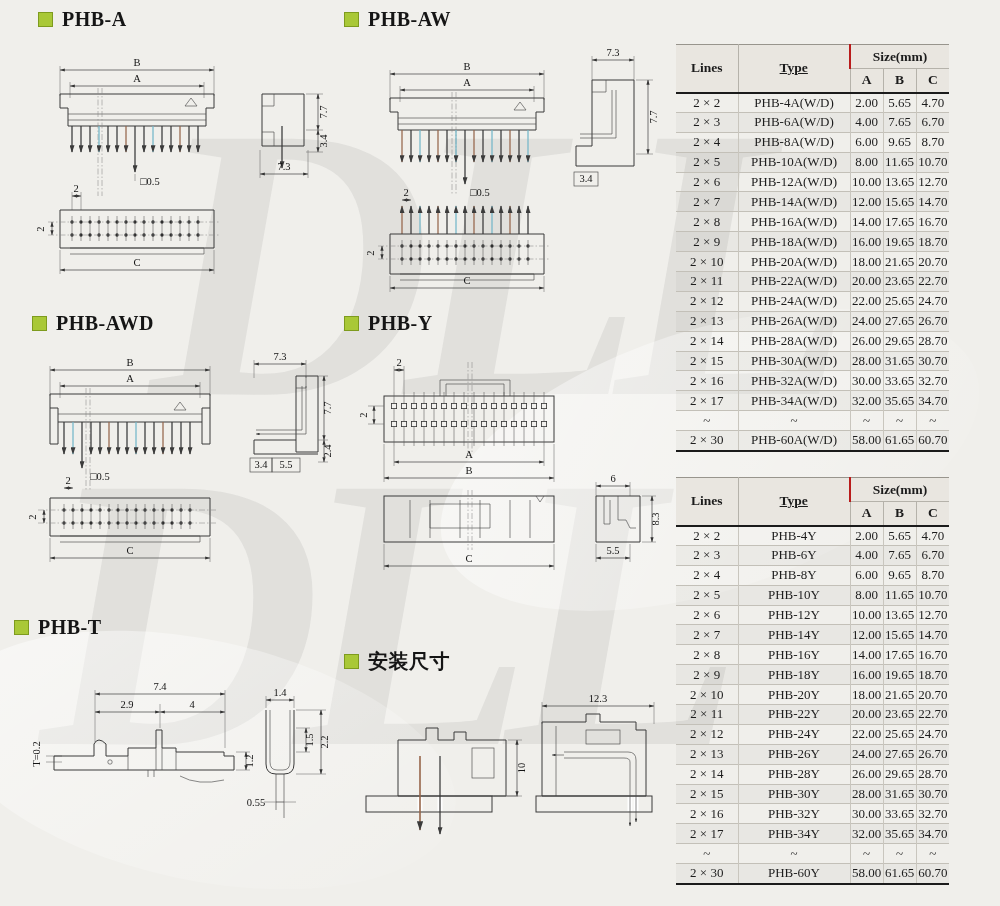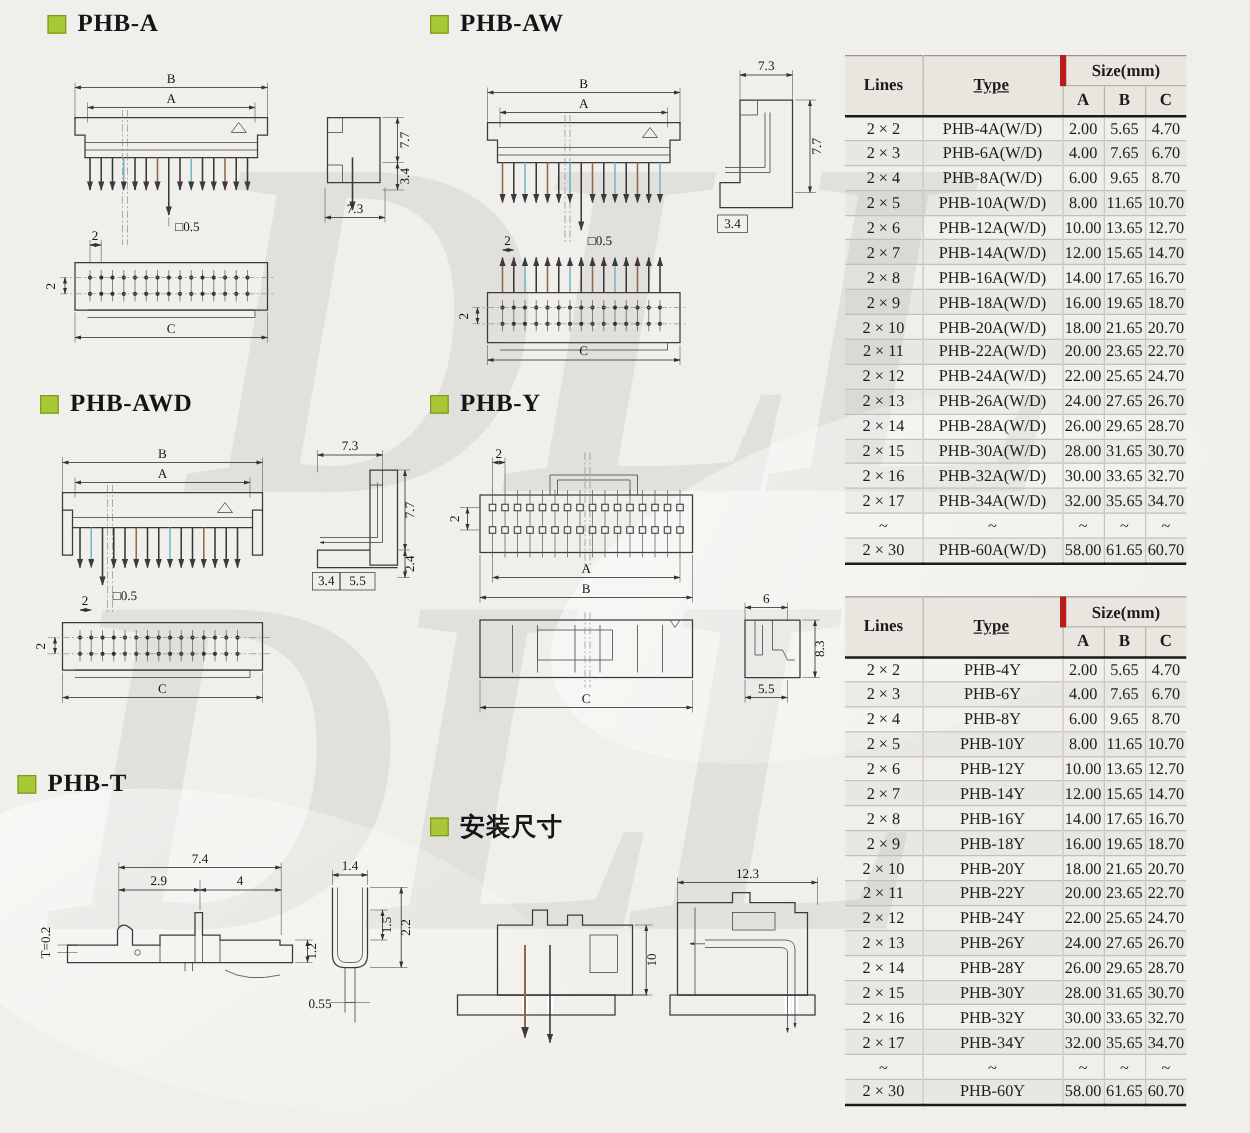--- a/index.html
+++ b/index.html
@@ -49,21 +49,21 @@
   .dt  { font-family:"Liberation Serif", serif; font-size:10.5px; fill:#141414; text-anchor:middle; }
 
   
   .size-table {
     position:absolute; z-index:3; border-collapse:collapse; table-layout:fixed;
     width:273px; font-family:"Liberation Serif", serif;
   }
   .size-table thead { border-top:1px solid #98958d; border-bottom:2px solid #1b1b1b; }
   .size-table th { font-weight:bold; font-size:13.5px; background:#e9e6e0; padding:0; }
   .size-table th.rspan { height:48px; }
-  .size-table th.size-h { height:24px; border-left:5px solid #b91c1c; border-bottom:1px solid #b5b2aa; }
+  .size-table th.size-h { height:24px; border-left:2px solid #b91c1c; border-bottom:1px solid #b5b2aa; }
   .size-table th.abc { height:24px; border-left:1px solid #b5b2aa; }
   .size-table th.tcol { border-left:1px solid #b5b2aa;text-decoration:underline; }
   .size-table tbody { border-bottom:2px solid #1b1b1b; }
   .size-table td {
     font-size:13px; height:19.9px; text-align:center; padding:0;
     border-top:1px solid #c3c0b8; border-left:1px solid #c9c6be;
     white-space:nowrap; overflow:hidden;
   }
   .size-table td:first-child { border-left:none; }
   .size-table tbody tr:first-child td { border-top:none;text-align:center; }

